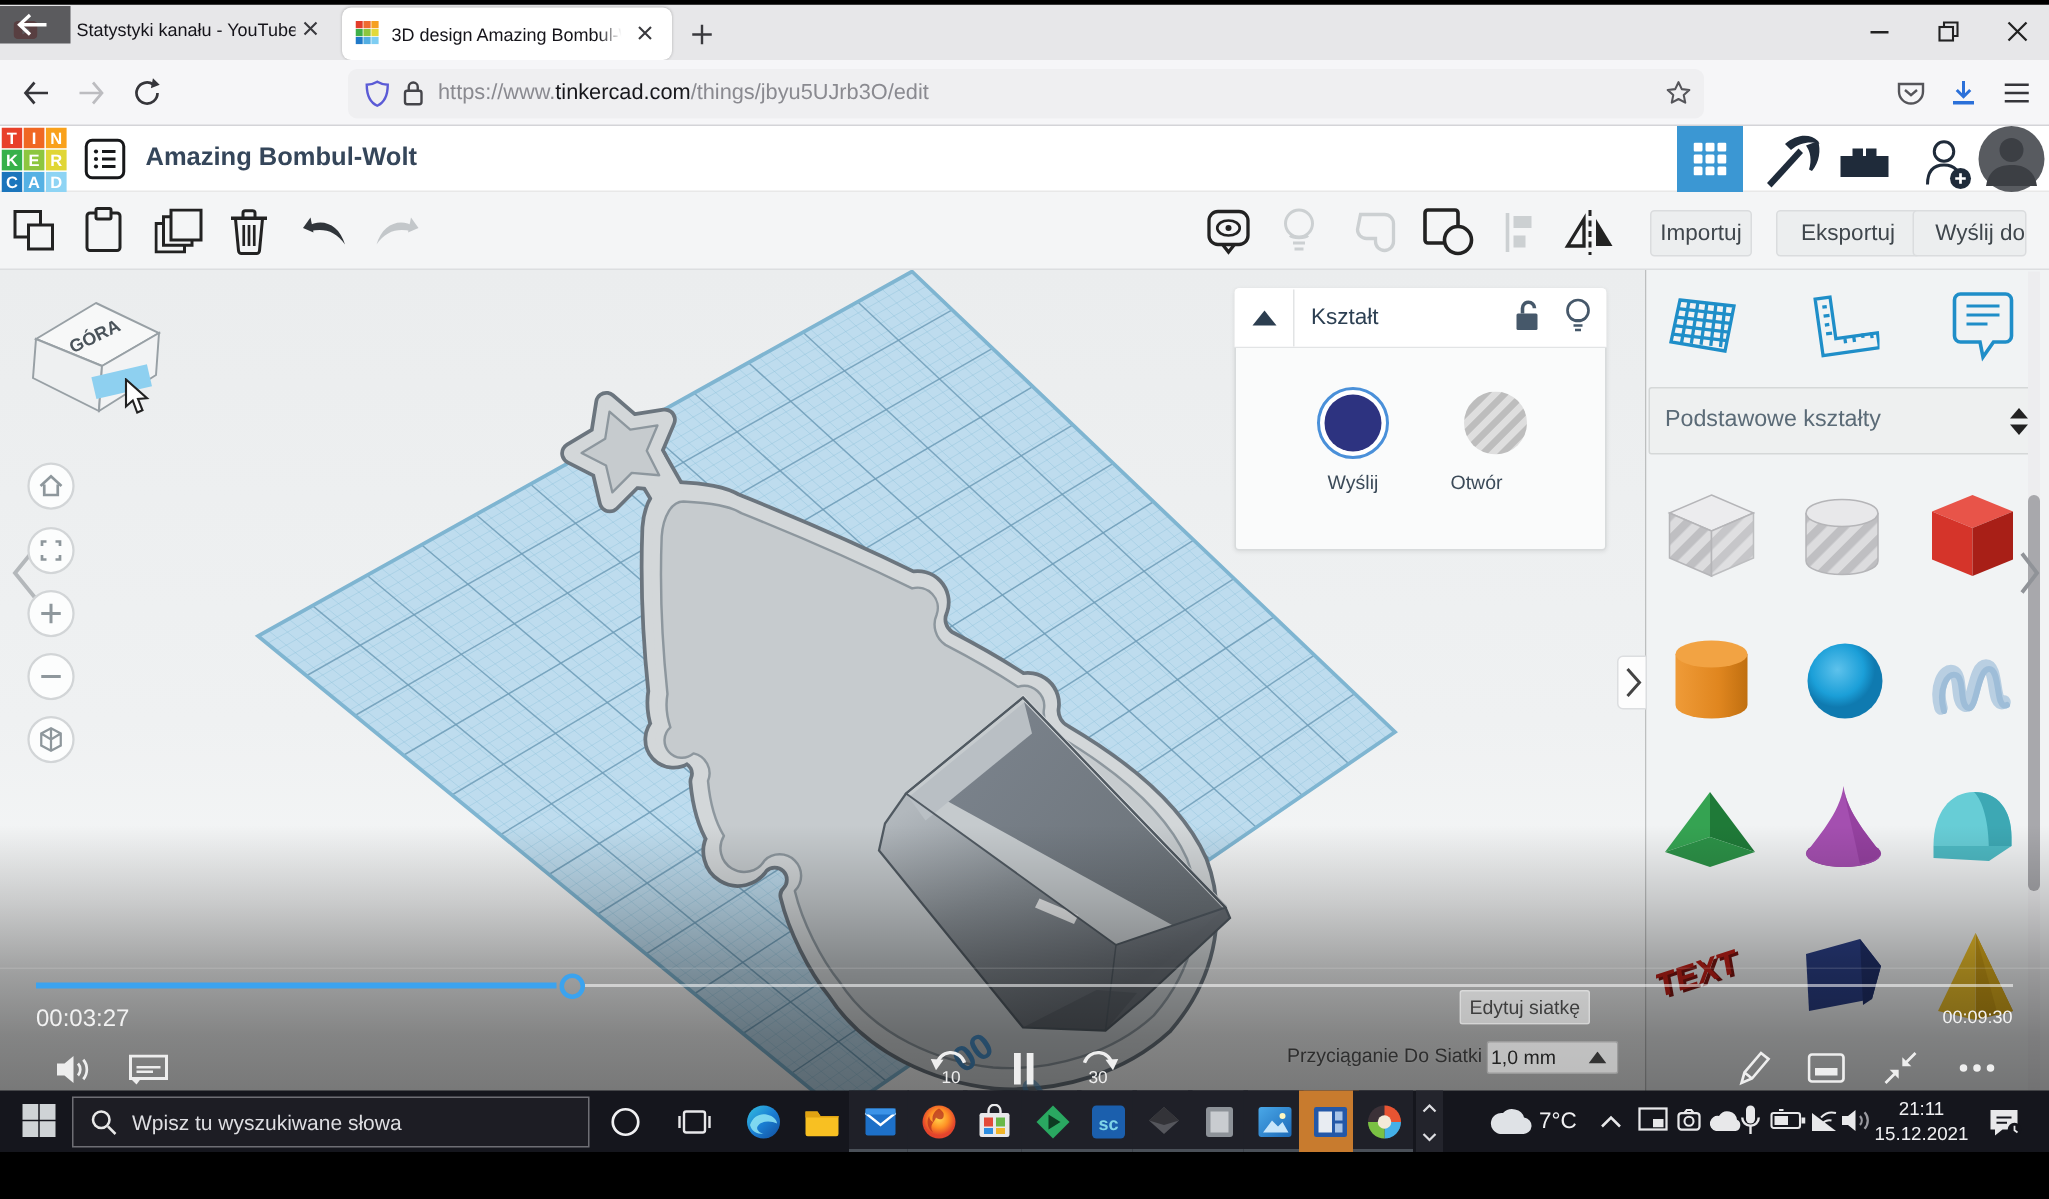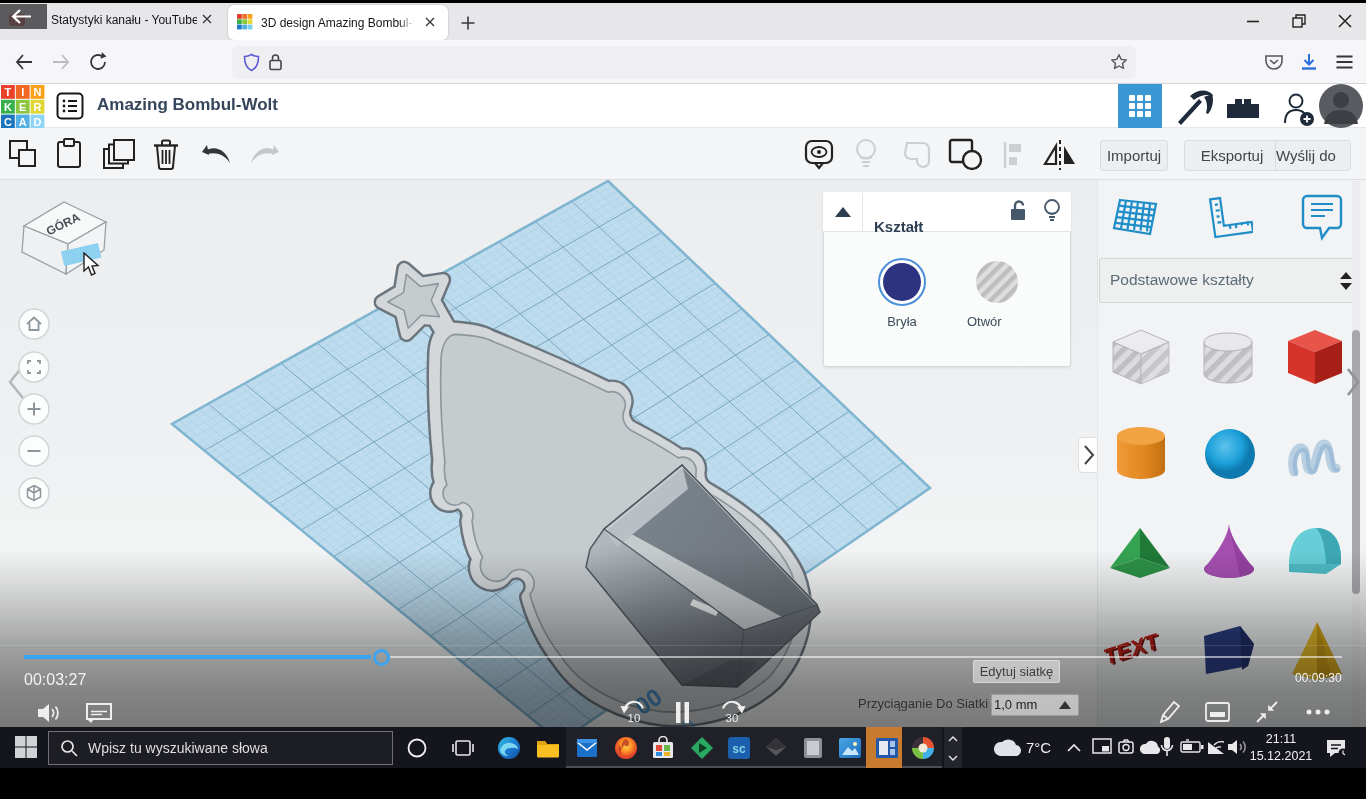--- a/index.html
+++ b/index.html
@@ -70,20 +70,21 @@
       <polygon points="14.2,1.5 19.5,4.8 14.2,8.2" fill="#35353a" transform="rotate(12 16 5)"></polygon>
     </svg>
 <div class="abs" style="left:232px;top:46px;width:904px;height:33px;background:#efeff1;border-radius:6px"></div>
 <svg class="abs" style="left:243px;top:53px" width="17" height="19" viewBox="0 0 17 19">
       <path d="M8.5 1.5 C11 3 14 3.5 15.5 3.5 C15.5 10 14 15 8.5 17.5 C3 15 1.5 10 1.5 3.5 C3 3.5 6 3 8.5 1.5 Z" fill="none" stroke="#5b5bd6" stroke-width="1.6"></path>
     </svg>
 <svg class="abs" style="left:268px;top:52px" width="15" height="20" viewBox="0 0 15 20">
       <rect x="2" y="8.5" width="11" height="9" rx="1.5" fill="none" stroke="#45454a" stroke-width="1.6"></rect>
       <path d="M4.5 8.5 V6 a3 3 0 0 1 6 0 V8.5" fill="none" stroke="#45454a" stroke-width="1.6"></path>
     </svg>
+<div class="abs" style="left:292px;top:54px;font-size:14.5px;color:#8a8a90;white-space:nowrap">https://www.<span style="color:#17171b">tinkercad.com</span>/things/jbyu5UJrb3O/edit</div>
 <svg class="abs" style="left:1110px;top:53px" width="18" height="18" viewBox="0 0 18 18">
       <path d="M9 1.8 L11.2 6.4 L16.2 7 L12.5 10.4 L13.5 15.4 L9 13 L4.5 15.4 L5.5 10.4 L1.8 7 L6.8 6.4 Z" fill="none" stroke="#55555a" stroke-width="1.4" stroke-linejoin="round"></path>
     </svg>
 <svg class="abs" style="left:1264px;top:53px" width="20" height="19" viewBox="0 0 20 19">
       <path d="M2 3 h16 v5 a8 8 0 0 1 -16 0 Z" fill="none" stroke="#55555a" stroke-width="1.6"></path>
       <path d="M6 7 l4 3.5 L14 7" fill="none" stroke="#55555a" stroke-width="1.6"></path>
     </svg>
 <svg class="abs" style="left:1299px;top:52px" width="20" height="20" viewBox="0 0 20 20">
       <path d="M10 2 L10 12 M5.5 8 L10 12.5 L14.5 8" stroke="#2b70d9" stroke-width="2" fill="none"></path>
       <path d="M3 16.5 h14" stroke="#2b70d9" stroke-width="2.4"></path>
@@ -214,21 +215,21 @@
       <rect x="9" y="17" width="8" height="8" fill="#ccd0d2"></rect>
     </svg>
 <svg class="abs" style="left:1042px;top:138px" width="36" height="34" viewBox="0 0 36 34">
       <path d="M18 2 v30" stroke="#222" stroke-width="2" stroke-dasharray="4 3"></path>
       <path d="M14 8 L14 26 L3 26 Z" fill="none" stroke="#222" stroke-width="2.2"></path>
       <path d="M22 8 L22 26 L33 26 Z" fill="#222"></path>
     </svg>
 
 <div class="abs" style="left:1100px;top:140px;width:68px;height:31px;background:#eceeef;border:1px solid #dadcde;border-radius:3px;font-size:15px;color:#3f464c;text-align:center;line-height:29px">Importuj</div>
 <div class="abs" style="left:1184px;top:140px;width:96px;height:31px;background:#eceeef;border:1px solid #dadcde;border-radius:3px;font-size:15px;color:#3f464c;text-align:center;line-height:29px">Eksportuj</div>
-<div class="abs" style="left:1275px;top:140px;width:76px;height:31px;background:#eceeef;border:1px solid #dadcde;border-radius:3px;font-size:15px;color:#3f464c;text-align:left;line-height:29px">Wyślij do</div>
+<div class="abs" style="left:1275px;top:140px;width:76px;height:31px;background:#eceeef;border:1px solid #dadcde;border-radius:3px;font-size:15px;color:#3f464c;text-align:right;line-height:29px">Wyślij do</div>
 <svg width="1097" height="548" viewBox="0 180 1097 548" style="position:absolute;left:0;top:180px">
 
 <defs>
  <linearGradient id="ovl" x1="0" y1="0" x2="0" y2="1">
   <stop offset="0" stop-color="#000" stop-opacity="0"></stop>
   <stop offset="0.32" stop-color="#000" stop-opacity="0.12"></stop>
   <stop offset="0.62" stop-color="#000" stop-opacity="0.3"></stop>
   <stop offset="1" stop-color="#000" stop-opacity="0.56"></stop>
  </linearGradient>
  <pattern id="hatch" width="10" height="10" patternTransform="rotate(45)" patternUnits="userSpaceOnUse">
@@ -564,35 +565,35 @@
       <circle cx="16" cy="16" r="15" fill="#fcfdfd" stroke="#d2d5d7" stroke-width="1.5"></circle>
       <path d="M16 8.5 L22.5 12 L22.5 20 L16 23.5 L9.5 20 L9.5 12 Z M16 8.5 V16 M9.5 12 L16 16 L22.5 12 M16 16 V23.5" fill="none" stroke="#8e979c" stroke-width="1.5"></path>
     </svg>
 
 <div class="abs" style="left:823px;top:192px;width:248px;height:175px;background:#fafbfb;border:1px solid #d8dbdc;border-radius:3px;box-shadow:0 1px 3px rgba(0,0,0,0.08)"></div>
 <div class="abs" style="left:823px;top:192px;width:248px;height:40px;background:#fff;border-bottom:1px solid #e2e4e5;border-radius:3px 3px 0 0"></div>
 <div class="abs" style="left:862px;top:193px;width:1px;height:38px;background:#e2e4e5"></div>
 <svg class="abs" style="left:834px;top:205px" width="18" height="14" viewBox="0 0 18 14">
       <polygon points="9,2 17,12 1,12" fill="#2c3e50"></polygon>
     </svg>
-<div class="abs" style="left:874px;top:218px;font-size:15px;font-weight:bold;color:#2c3f52">Kształt</div>
+<div class="abs" style="left:874px;top:203px;font-size:15px;font-weight:normal;color:#2c3f52">Kształt</div>
 <svg class="abs" style="left:1008px;top:199px" width="20" height="24" viewBox="0 0 20 24">
       <rect x="3" y="10" width="14" height="11" rx="1" fill="#46586a"></rect>
       <path d="M7 10 V6.5 a4 4 0 0 1 8 0" fill="none" stroke="#46586a" stroke-width="2.4"></path>
     </svg>
 <svg class="abs" style="left:1042px;top:198px" width="20" height="26" viewBox="0 0 20 26">
       <circle cx="10" cy="9" r="7" fill="none" stroke="#46586a" stroke-width="1.8"></circle>
       <path d="M7 19 h6 M8 22 h4" stroke="#46586a" stroke-width="1.8"></path>
       <path d="M5 14 C7 16 13 16 15 14" fill="none" stroke="#46586a" stroke-width="1.6"></path>
     </svg>
 <svg class="abs" style="left:877px;top:257px" width="50" height="50" viewBox="0 0 50 50">
       <circle cx="25" cy="25" r="23" fill="#fff" stroke="#4a90d9" stroke-width="2"></circle>
       <circle cx="25" cy="25" r="19" fill="#2d3380"></circle>
     </svg>
-<div class="abs" style="left:872px;top:314px;width:60px;text-align:center;font-size:13px;color:#3c4b59">Bryła</div>
+<div class="abs" style="left:872px;top:314px;width:60px;text-align:center;font-size:13px;color:#3c4b59">Wyślij</div>
 <svg class="abs" style="left:976px;top:261px" width="42" height="42" viewBox="0 0 42 42">
       <defs>
         <pattern id="hp" width="9" height="9" patternTransform="rotate(45)" patternUnits="userSpaceOnUse">
           <rect width="9" height="9" fill="#dedede"></rect>
           <rect width="4.5" height="9" fill="#bdbdbd"></rect>
         </pattern>
       </defs>
       <circle cx="21" cy="21" r="21" fill="url(#hp)"></circle>
     </svg>
 <div class="abs" style="left:967px;top:314px;width:60px;text-align:left;font-size:13px;color:#3c4b59">Otwór</div>

